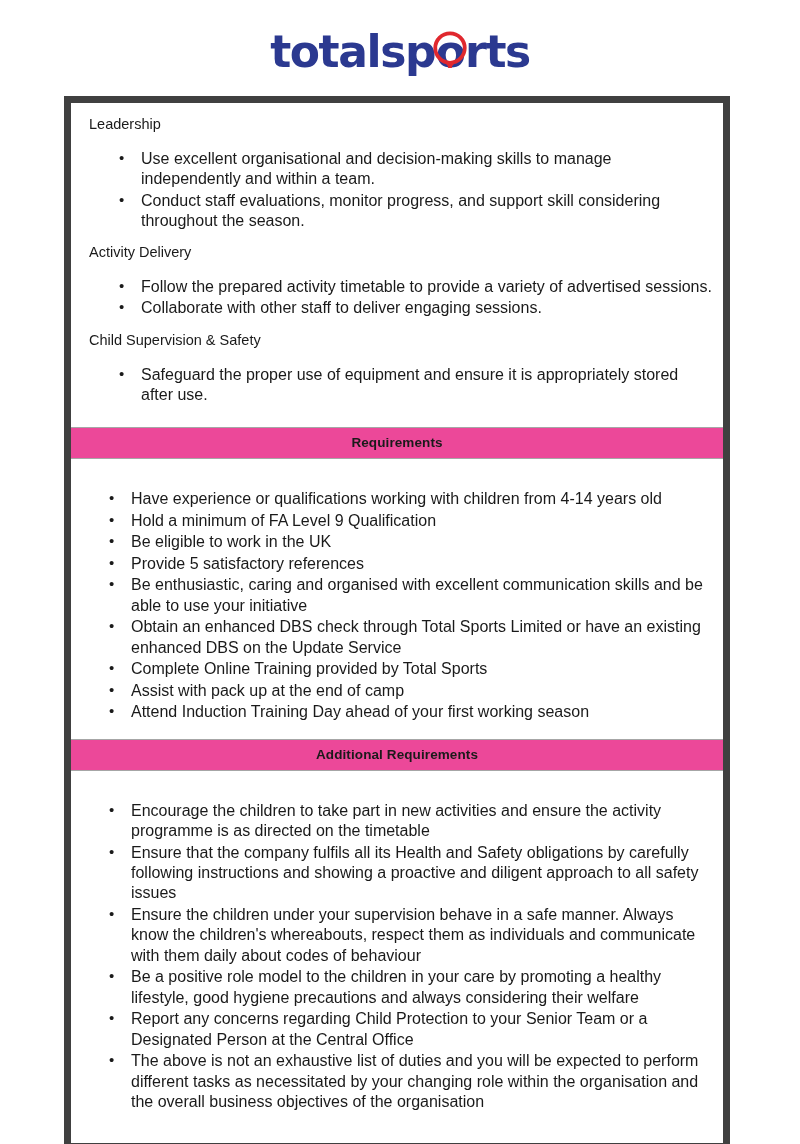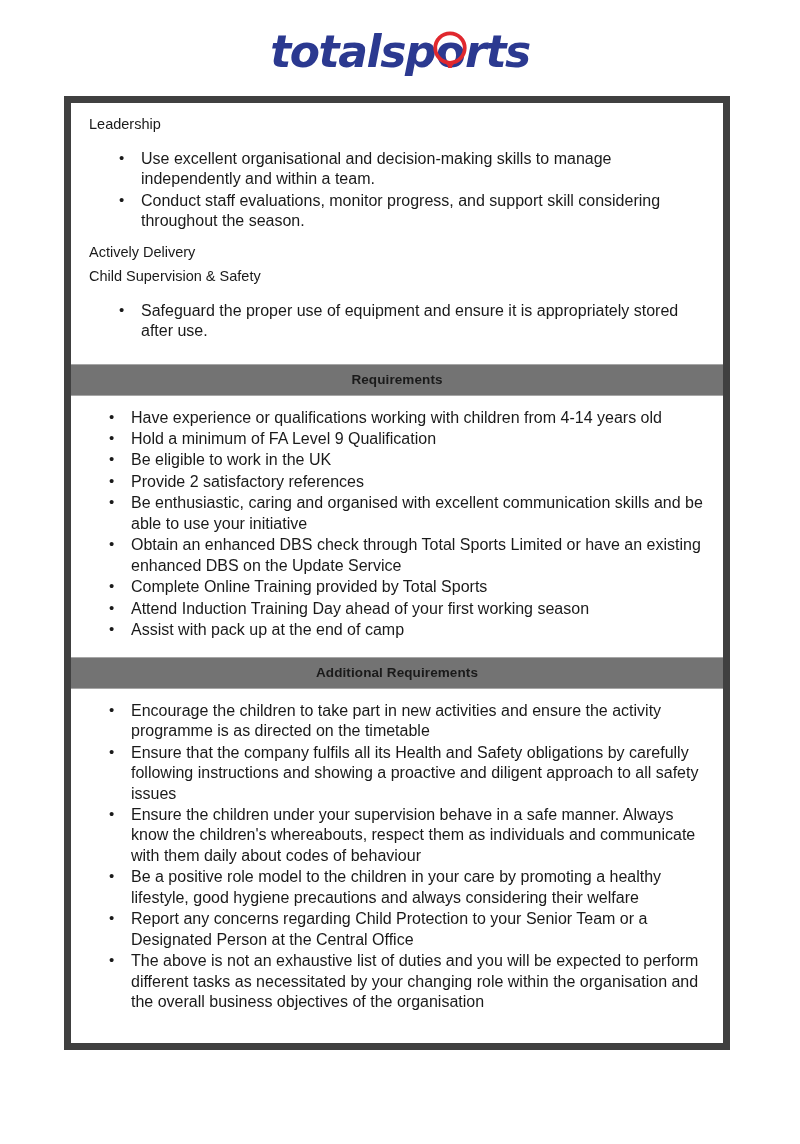--- a/index.html
+++ b/index.html
@@ -29,21 +29,21 @@
     position: relative;
     display: inline-block;
     font-family: "DejaVu Sans", sans-serif;
     font-weight: bold;
     font-size: 44px;
     letter-spacing: -1.4px;
     color: #2b3990;
     line-height: 1;
     user-select: none;
   }
-  .logo .seg { display: inline-block; font-style: italic; }
+  .logo .seg { display: inline-block; }
   .logo .ocut {
     display: inline-block;
     position: relative;
     width: 30px;
     height: 44px;
     vertical-align: top;
   }
   .logo .ocut .inner-o {
     position: absolute;
     left: 0;
@@ -75,21 +75,21 @@
     width: 666px;
     border: 7px solid #404040;
     box-sizing: border-box;
     background: #ffffff;
   }
   .cell {
     padding: 8px 10px 10px 10px;
     box-sizing: border-box;
   }
   .band {
-    background: #737373;
+    background: #ec4899;
     border-top: 1px solid #a6a6a6;
     border-bottom: 1px solid #a6a6a6;
     text-align: center;
     font-weight: bold;
     font-size: 13.5px;
     padding: 7px 0 8px 0;
     letter-spacing: 0.1px;
   }
 
   .sec-title {
@@ -113,21 +113,21 @@
   }
   ul.blist li::before {
     content: "\2022";
     position: absolute;
     left: 38px;
     top: -1px;
     font-size: 15px;
     color: #1a1a1a;
   }
   .sect-body { padding: 4px 12px 10px 0; }
-  .sect-body.first { padding-top: 6px; }
+  .sect-body.first { padding-top: 24px; }
 </style>
 </head>
 <body>
 
 <div class="logo-area">
   <div class="logo">
     <span class="seg">totalsp</span><span class="ocut"><span class="inner-o">o</span><svg class="ring" viewBox="0 0 40 40">
           <circle cx="20" cy="19" r="15.5" fill="none" stroke="#e0282e" stroke-width="4"></circle>
           <path d="M20 34 L20 41" stroke="#e0282e" stroke-width="4" fill="none"></path>
           <path d="M14.5 34 L20 41 L25.5 34 Z" fill="#e0282e"></path>
@@ -141,45 +141,49 @@
 
     <div>
       <div class="sec-title">Leadership</div>
       <ul class="blist">
         <li>Use excellent organisational and decision-making skills to manage independently and within a team.</li>
         <li>Conduct staff evaluations, monitor progress, and support skill considering throughout the season.</li>
       </ul>
     </div>
 
     <div>
-      <div class="sec-title">Actively Delivery</div>
+      <div class="sec-title">Activity Delivery</div>
+      <ul class="blist">
+        <li>Follow the prepared activity timetable to provide a variety of advertised sessions.</li>
+        <li>Collaborate with other staff to deliver engaging sessions.</li>
+      </ul>
     </div>
 
     <div>
       <div class="sec-title">Child Supervision &amp; Safety</div>
       <ul class="blist">
         <li>Safeguard the proper use of equipment and ensure it is appropriately stored after use.</li>
       </ul>
     </div>
 
   </div>
 
   <div class="band">Requirements</div>
 
   <div class="cell sect-body first">
     <ul class="blist tight">
       <li>Have experience or qualifications working with children from 4-14 years old</li>
       <li>Hold a minimum of FA Level 9 Qualification</li>
       <li>Be eligible to work in the UK</li>
-      <li>Provide 2 satisfactory references</li>
+      <li>Provide 5 satisfactory references</li>
       <li>Be enthusiastic, caring and organised with excellent communication skills and be able to use your initiative</li>
       <li>Obtain an enhanced DBS check through Total Sports Limited or have an existing enhanced DBS on the Update Service</li>
       <li>Complete Online Training provided by Total Sports</li>
+      <li>Assist with pack up at the end of camp</li>
       <li>Attend Induction Training Day ahead of your first working season</li>
-      <li>Assist with pack up at the end of camp</li>
     </ul>
   </div>
 
   <div class="band">Additional Requirements</div>
 
   <div class="cell sect-body first">
     <ul class="blist tight">
       <li>Encourage the children to take part in new activities and ensure the activity programme is as directed on the timetable</li>
       <li>Ensure that the company fulfils all its Health and Safety obligations by carefully following instructions and showing a proactive and diligent approach to all safety issues</li>
       <li>Ensure the children under your supervision behave in a safe manner. Always know the children's whereabouts, respect them as individuals and communicate with them daily about codes of behaviour</li>

